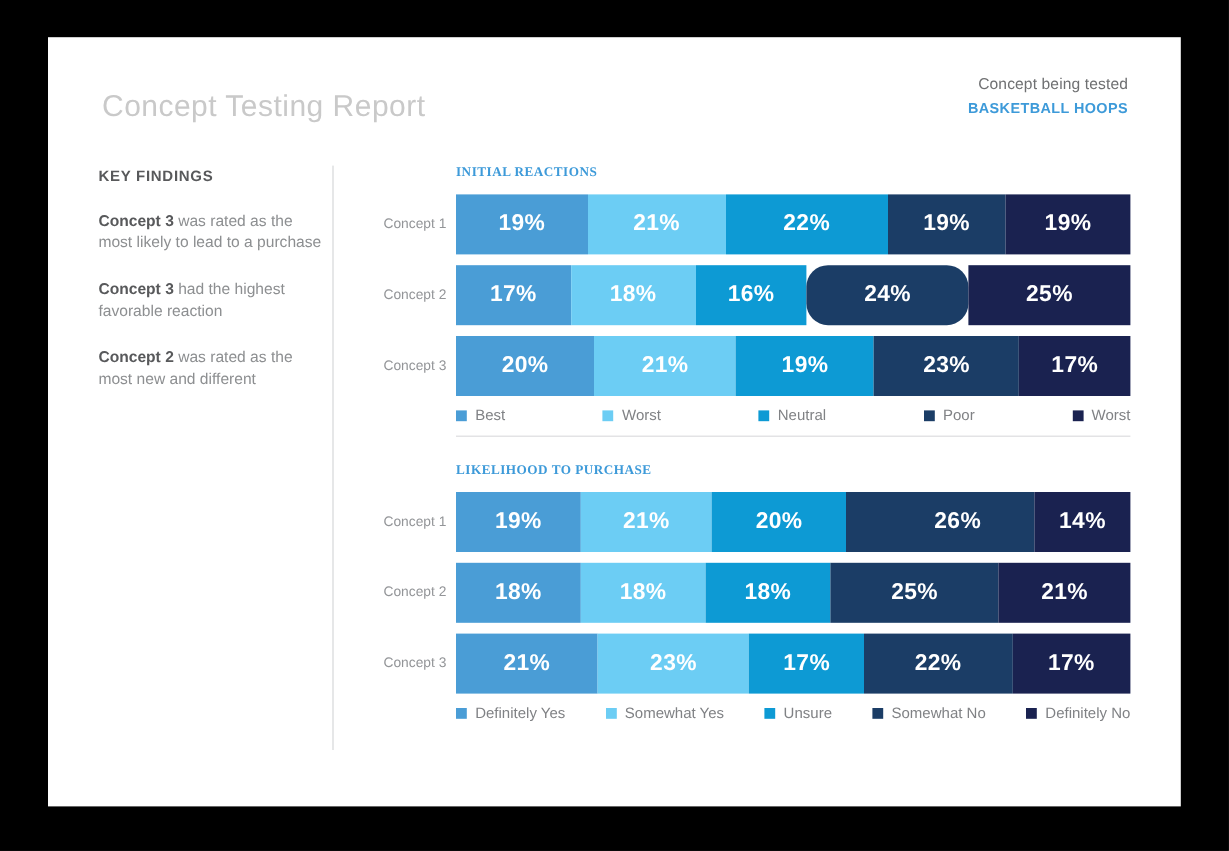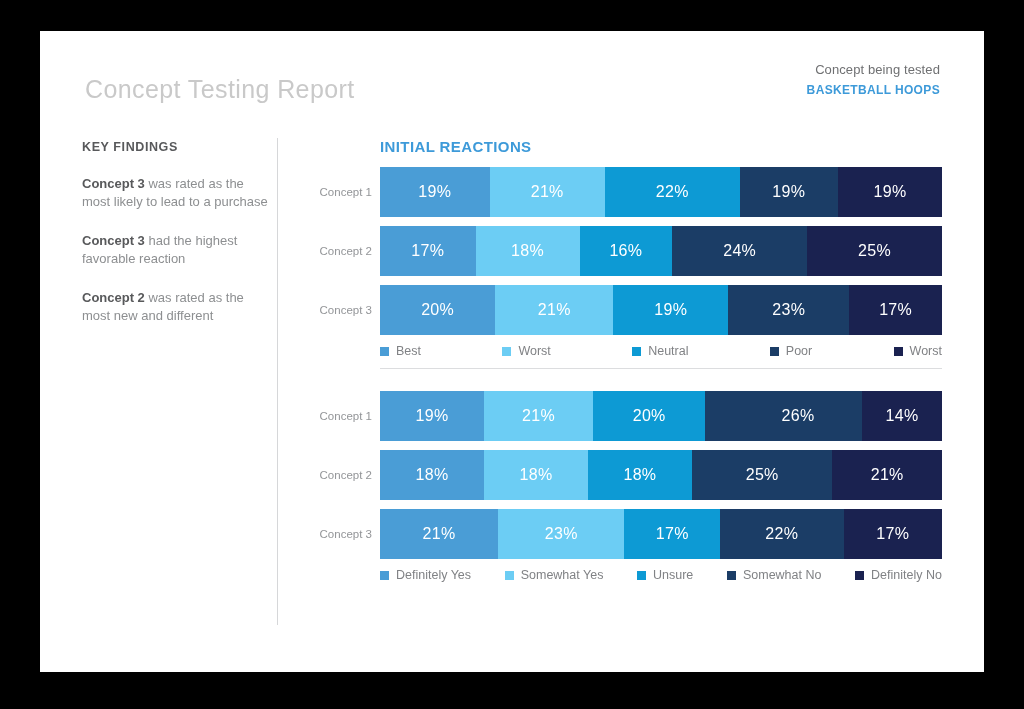--- a/index.html
+++ b/index.html
@@ -90,26 +90,27 @@
 
   
   .charts {
     position: absolute;
     left: 262px;
     top: 107px;
     width: 640px;
   }
 
   .section-title {
-    font-size: 15px;
+    font-size: 11px;
     font-weight: bold;
     color: #3d9ad9;
     letter-spacing: 0.4px;
     margin-left: 78px;
     margin-bottom: 12px;
+    font-family: Liberation Serif, serif;
   }
 
   .bar-row {
     display: flex;
     align-items: center;
     height: 50px;
     margin-bottom: 9px;
   }
   .row-label {
     width: 70px;
@@ -123,22 +124,22 @@
   .bar-track {
     flex: 1;
     display: flex;
     height: 50px;
   }
   .seg {
     display: flex;
     align-items: center;
     justify-content: center;
     color: #ffffff;
-    font-size: 16px;
-    font-weight: 400;
+    font-size: 19px;
+    font-weight: 700;
     letter-spacing: 0.3px;
   }
 
   .legend {
     display: flex;
     margin-left: 78px;
     margin-top: 4px;
     padding-bottom: 10px;
     border-bottom: 1px solid #dcdddf;
     text-align: right;
@@ -195,21 +196,21 @@
             <div class="seg" style="width: 17.5%; background: rgb(27, 61, 102);">19%</div>
             <div class="seg" style="width: 18.5%; background: rgb(26, 34, 80);">19%</div>
           </div>
         </div>
         <div class="bar-row">
           <div class="row-label">Concept 2</div>
           <div class="bar-track">
             <div class="seg" style="width: 17%; background: rgb(74, 157, 214);">17%</div>
             <div class="seg" style="width: 18.5%; background: rgb(108, 205, 244);">18%</div>
             <div class="seg" style="width: 16.5%; background: rgb(13, 154, 212);">16%</div>
-            <div class="seg" style="width: 24%; background: rgb(27, 61, 102);">24%</div>
+            <div class="seg" style="width: 24%; background: rgb(27, 61, 102); border-radius: 18px;">24%</div>
             <div class="seg" style="width: 24%; background: rgb(26, 34, 80);">25%</div>
           </div>
         </div>
         <div class="bar-row">
           <div class="row-label">Concept 3</div>
           <div class="bar-track">
             <div class="seg" style="width: 20.5%; background: rgb(74, 157, 214);">20%</div>
             <div class="seg" style="width: 21%; background: rgb(108, 205, 244);">21%</div>
             <div class="seg" style="width: 20.5%; background: rgb(13, 154, 212);">19%</div>
             <div class="seg" style="width: 21.5%; background: rgb(27, 61, 102);">23%</div>
@@ -234,20 +235,21 @@
             <span>Poor</span>
           </div>
           <div class="legend-item">
             <span class="legend-swatch" style="background: rgb(26, 34, 80);"></span>
             <span>Worst</span>
           </div>
         </div>
       </div>
     <div class="section-gap"></div>
     <div id="chart-1">
+        <div class="section-title">LIKELIHOOD TO PURCHASE</div>
         <div class="bar-row">
           <div class="row-label">Concept 1</div>
           <div class="bar-track">
             <div class="seg" style="width: 19.5%; background: rgb(74, 157, 214);">19%</div>
             <div class="seg" style="width: 20.5%; background: rgb(108, 205, 244);">21%</div>
             <div class="seg" style="width: 21%; background: rgb(13, 154, 212);">20%</div>
             <div class="seg" style="width: 24%; background: rgb(27, 61, 102); padding-left: 29px;">26%</div>
             <div class="seg" style="width: 15%; background: rgb(26, 34, 80);">14%</div>
           </div>
         </div>

